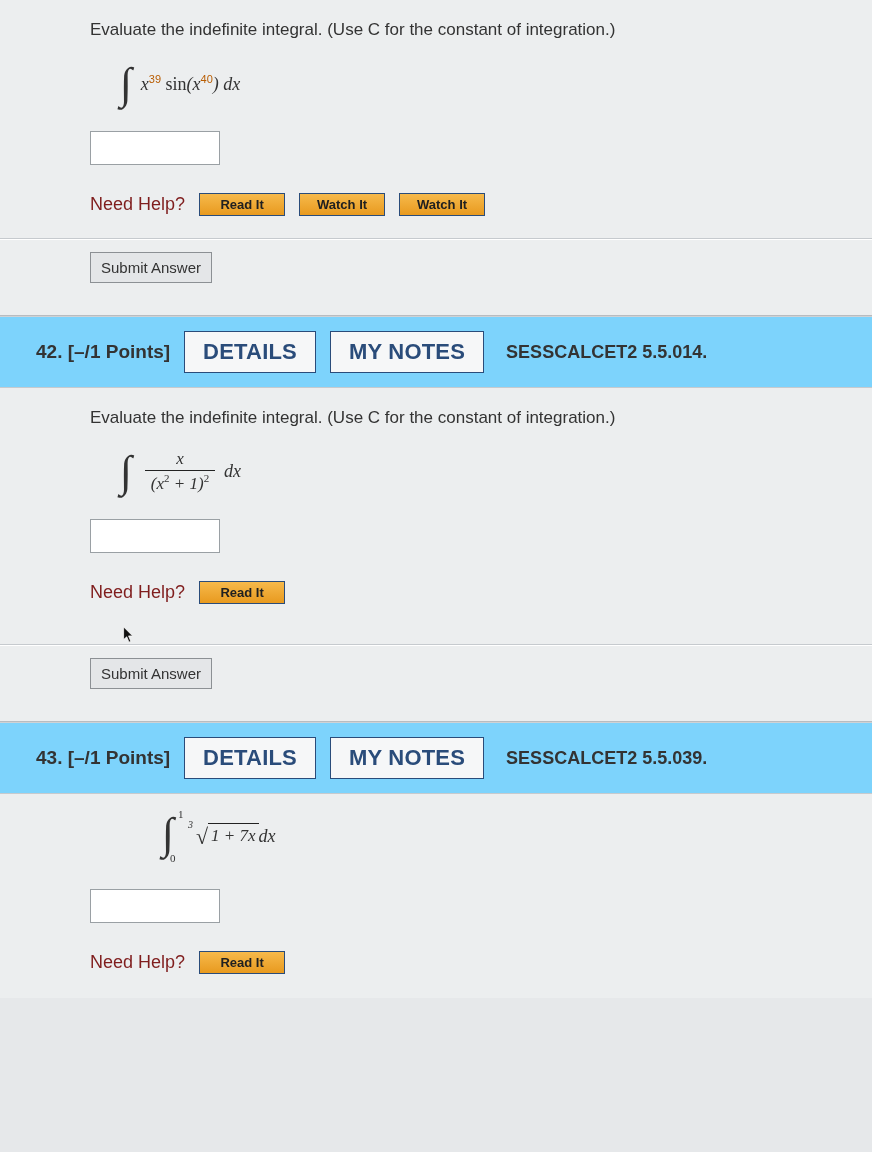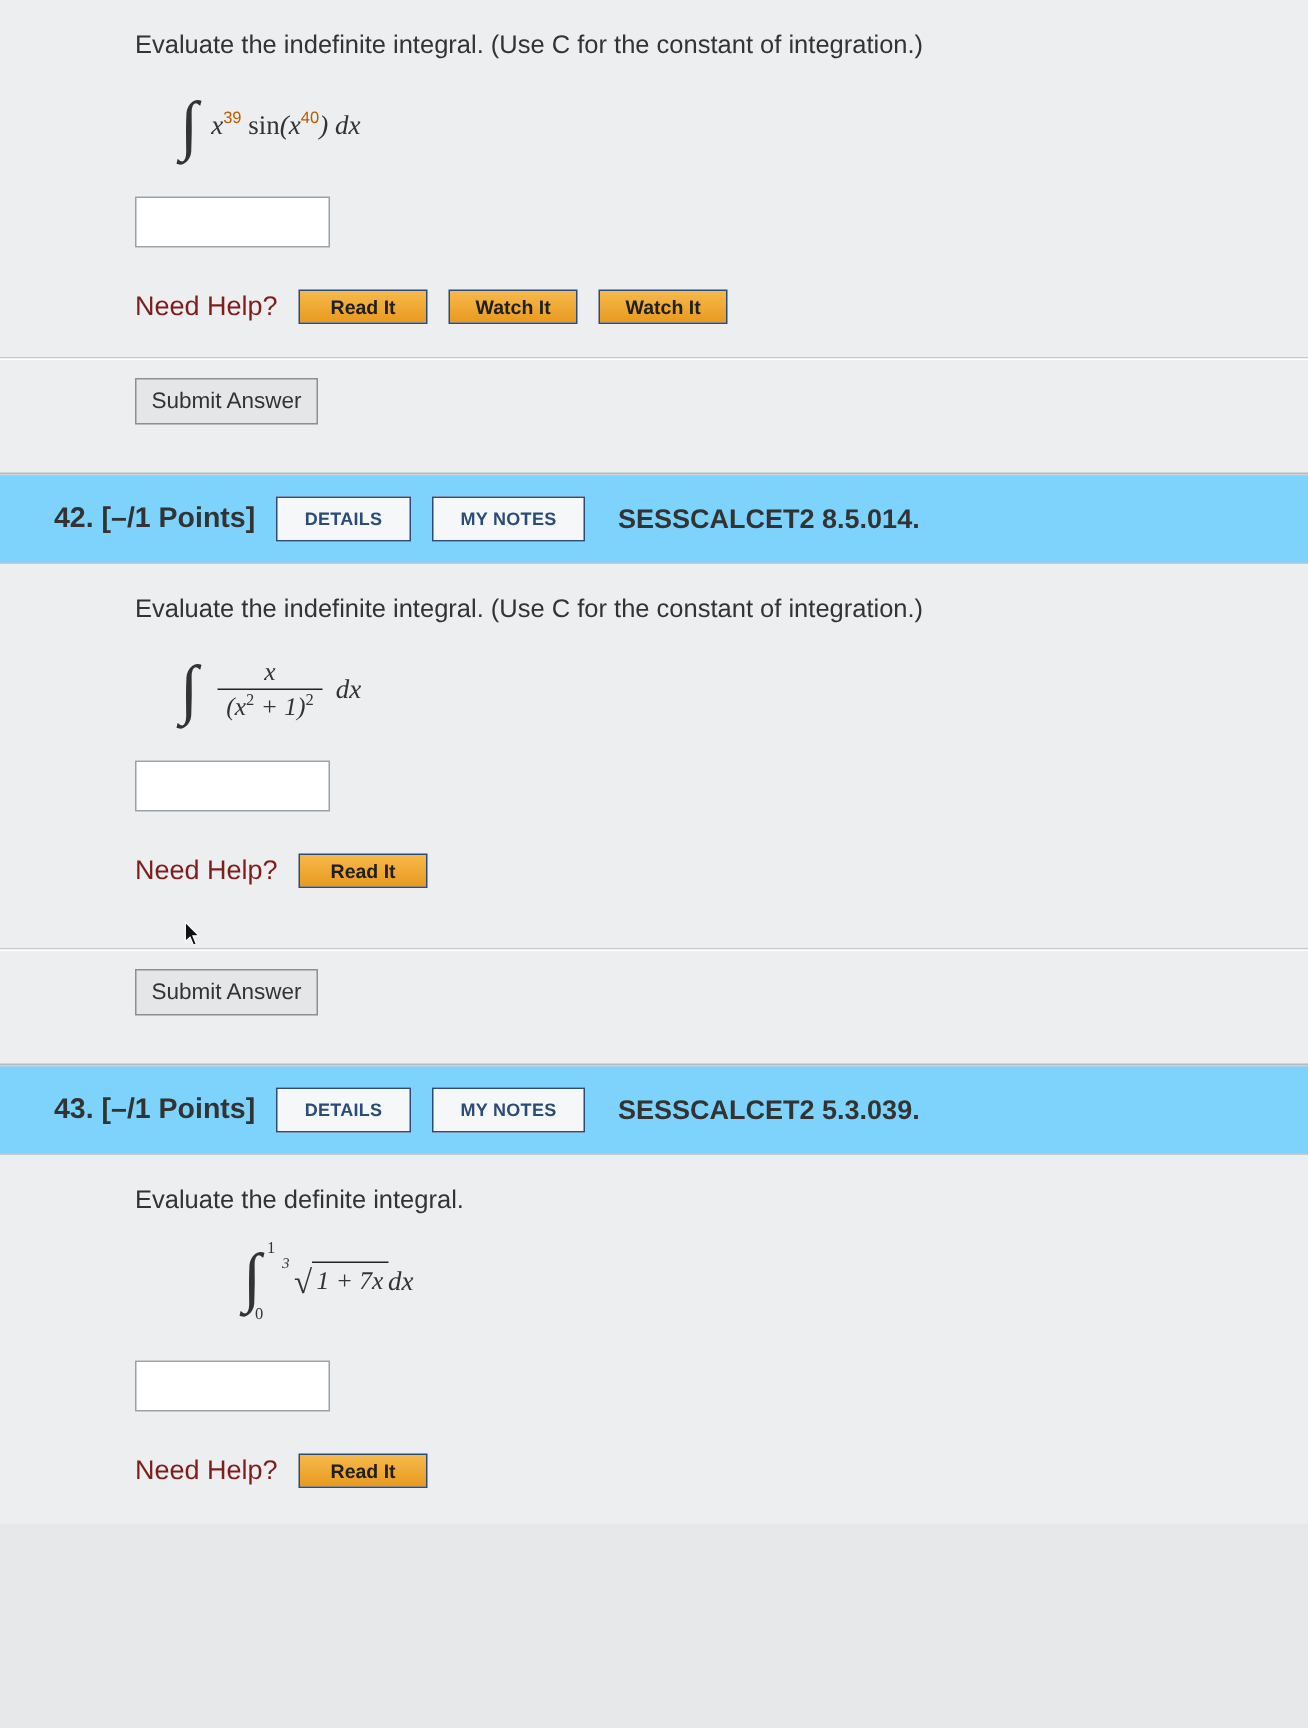--- a/index.html
+++ b/index.html
@@ -102,21 +102,21 @@
     background: #7dd3fc;
     border-top: 1px solid #cfd2d5;
     border-bottom: 1px solid #c6cace;
   }
   .qnum { font-weight: bold; font-size: 19px; color: #333; white-space: nowrap; }
   .hbtn {
     border: 1.5px solid #2a4c7a;
     background: #f6f7f8;
     color: #2a4c7a;
     font-weight: bold;
-    font-size: 12px;
+    font-size: 22px;
     padding: 7px 18px;
     cursor: pointer;
     letter-spacing: 0.2px;
   }
   .source {
     font-weight: bold;
     font-size: 18px;
     color: #333;
     margin-left: 8px;
   }
@@ -173,21 +173,21 @@
       </div>
     </div>
   </div>
 
   <div class="qheader">
     <span class="qnum">
       <span>42.</span> <span>[–/1 Points]</span>
     </span>
     <button class="hbtn">DETAILS</button>
     <button class="hbtn">MY NOTES</button>
-    <span class="source">SESSCALCET2 8.5.014.</span>
+    <span class="source">SESSCALCET2 5.5.014.</span>
   </div>
 
   <div class="qbody">
     <div class="prompt">Evaluate the indefinite integral. (Use C for the constant of integration.)</div>
     <div class="formula-row">
       <span class="int-sign">∫</span>
       <span class="frac">
         <span class="num">x</span>
         <span class="den">
           <span>(x</span><span class="sup-black">2</span><span> + 1)</span><span class="sup-black">2</span>
@@ -209,25 +209,24 @@
       </div>
     </div>
   </div>
 
   <div class="qheader">
     <span class="qnum">
       <span>43.</span> <span>[–/1 Points]</span>
     </span>
     <button class="hbtn">DETAILS</button>
     <button class="hbtn">MY NOTES</button>
-    <span class="source">SESSCALCET2 5.3.039.</span>
+    <span class="source">SESSCALCET2 5.5.039.</span>
   </div>
 
   <div class="qbody" style="border-bottom:none;">
-    <div class="prompt">Evaluate the definite integral.</div>
     <div class="formula-row" style="padding-left:70px;">
       <span class="defint">
         <span class="defint-sym">
           <span class="big">∫</span>
           <span class="ub">1</span>
           <span class="lb">0</span>
         </span>
         <span class="radwrap">
           <span class="rootidx">3</span>
           <span class="surd">√</span><span class="radicand">1 + 7x</span>

